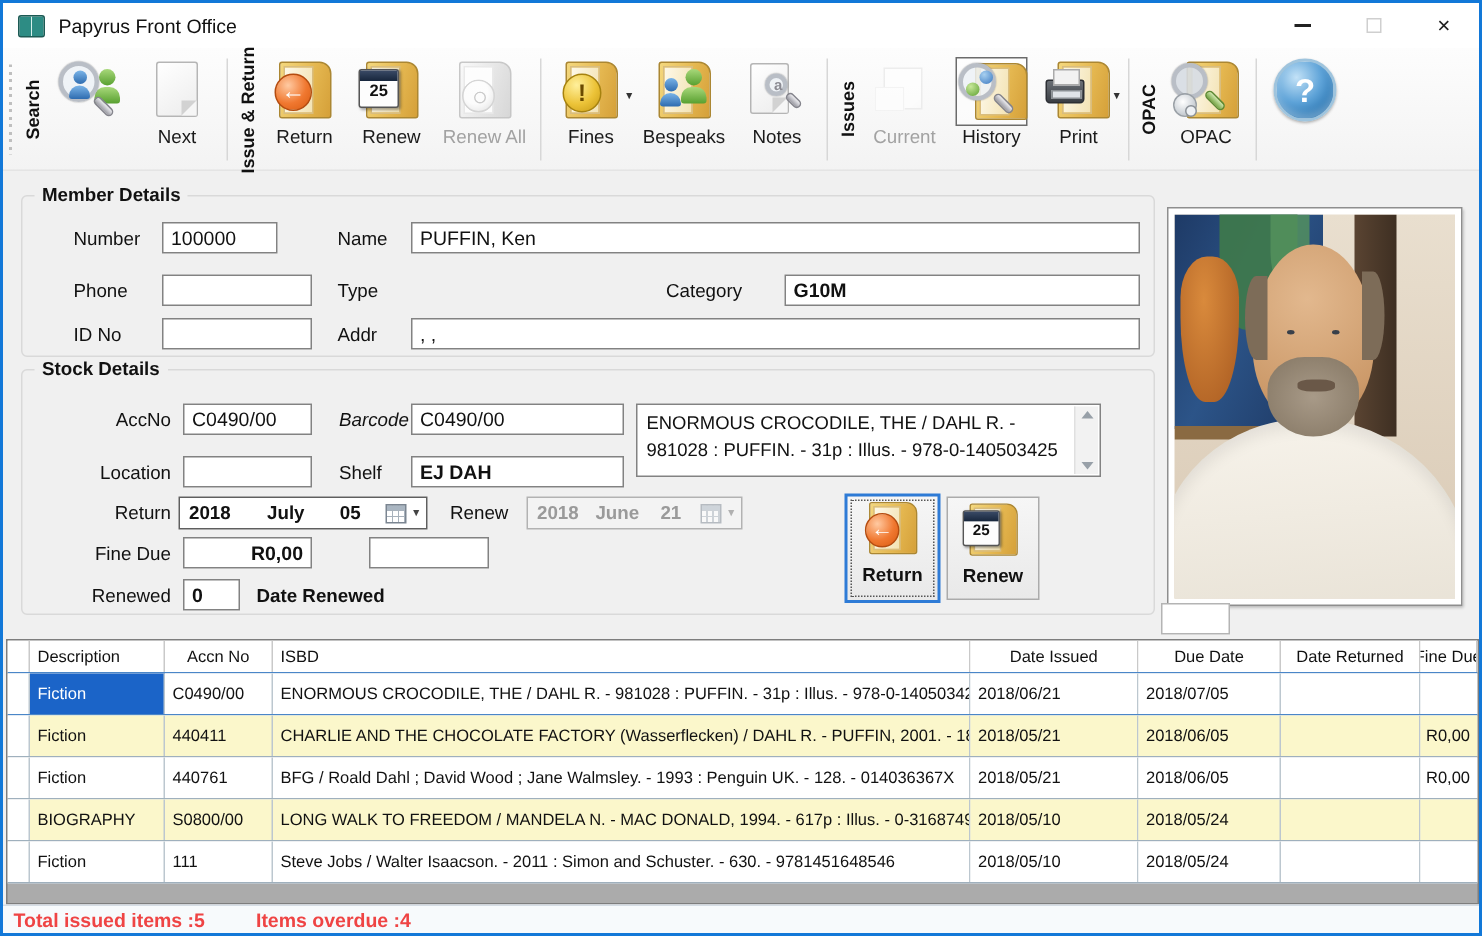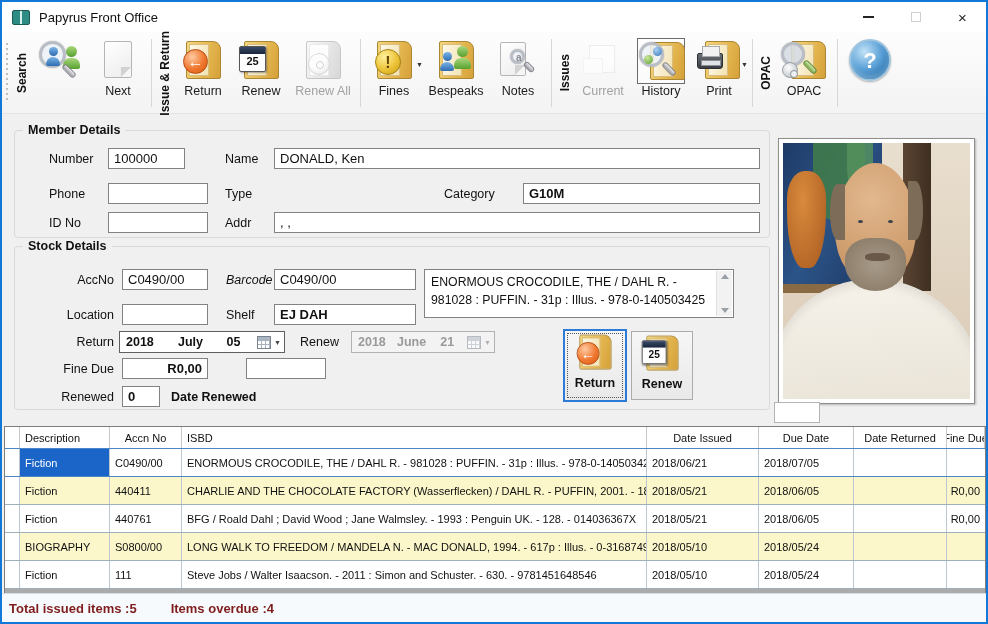--- a/index.html
+++ b/index.html
@@ -139,22 +139,22 @@
   .grow.yellow .gc { background:#fbf7cb; }
   .gc { border-right:1px solid #bcc7cf; padding:0 5px; display:flex; align-items:center; font-size:11px; overflow:hidden; white-space:nowrap; background:#fff; }
   .grow.hdr .gc { border-right:1px solid #c9c9c9; justify-content:center; background:#fff; }
   .grow.hdr .gc.left { justify-content:flex-start; }
   .c0 { width:15px; flex:none; } .c1 { width:90px; flex:none; } .c2 { width:72px; flex:none; }
   .c3 { width:465px; flex:none; } .c4 { width:112px; flex:none; } .c5 { width:95px; flex:none; }
   .c6 { width:93px; flex:none; } .c7 { flex:1; border-right:none; }
   .gc.num { justify-content:flex-end; }
   .gc.sel { background:#1b64c8 !important; color:#fff; }
   
-  .statusbar { position:absolute; left:0; right:0; bottom:0; height:29px; background:#f7fafc; border-top:1px solid #d4dce4;
-    display:flex; align-items:center; padding-left:7px; gap:34px; font-size:13px; font-weight:bold; color:#7f1d1d; }
+  .statusbar { position:absolute; left:0; right:0; bottom:0; height:19px; background:#f7fafc; border-top:1px solid #d4dce4;
+    display:flex; align-items:center; padding-left:7px; gap:34px; font-size:13px; font-weight:bold; color:#ef4444; }
 </style>
 </head>
 <body>
 
 <div class="window">
 
   <div class="titlebar">
     <div class="book-ico"></div>
     <div class="title-text">Papyrus Front Office</div>
     <div class="win-controls">
@@ -309,21 +309,21 @@
         <div class="qcirc"><span>?</span></div>
       </div>
     </div>
   </div>
 
   <div class="gbox" style="left:12px;top:128px;width:756px;height:108px;">
     <div class="legend">Member Details</div>
     <div class="flabel" style="left:34px;top:21px;">Number</div>
     <div class="tb" style="left:93px;top:17px;width:77px;">100000</div>
     <div class="flabel" style="left:210px;top:21px;">Name</div>
-    <div class="tb" style="left:259px;top:17px;width:486px;">DONALD, Ken</div>
+    <div class="tb" style="left:259px;top:17px;width:486px;">PUFFIN, Ken</div>
 
     <div class="flabel" style="left:34px;top:56px;">Phone</div>
     <div class="tb" style="left:93px;top:52px;width:100px;"></div>
     <div class="flabel" style="left:210px;top:56px;">Type</div>
     <div class="flabel" style="left:429px;top:56px;">Category</div>
     <div class="tb bold" style="left:508px;top:52px;width:237px;">G10M</div>
 
     <div class="flabel" style="left:34px;top:85px;">ID No</div>
     <div class="tb" style="left:93px;top:81px;width:100px;"></div>
     <div class="flabel" style="left:210px;top:85px;">Addr</div>

